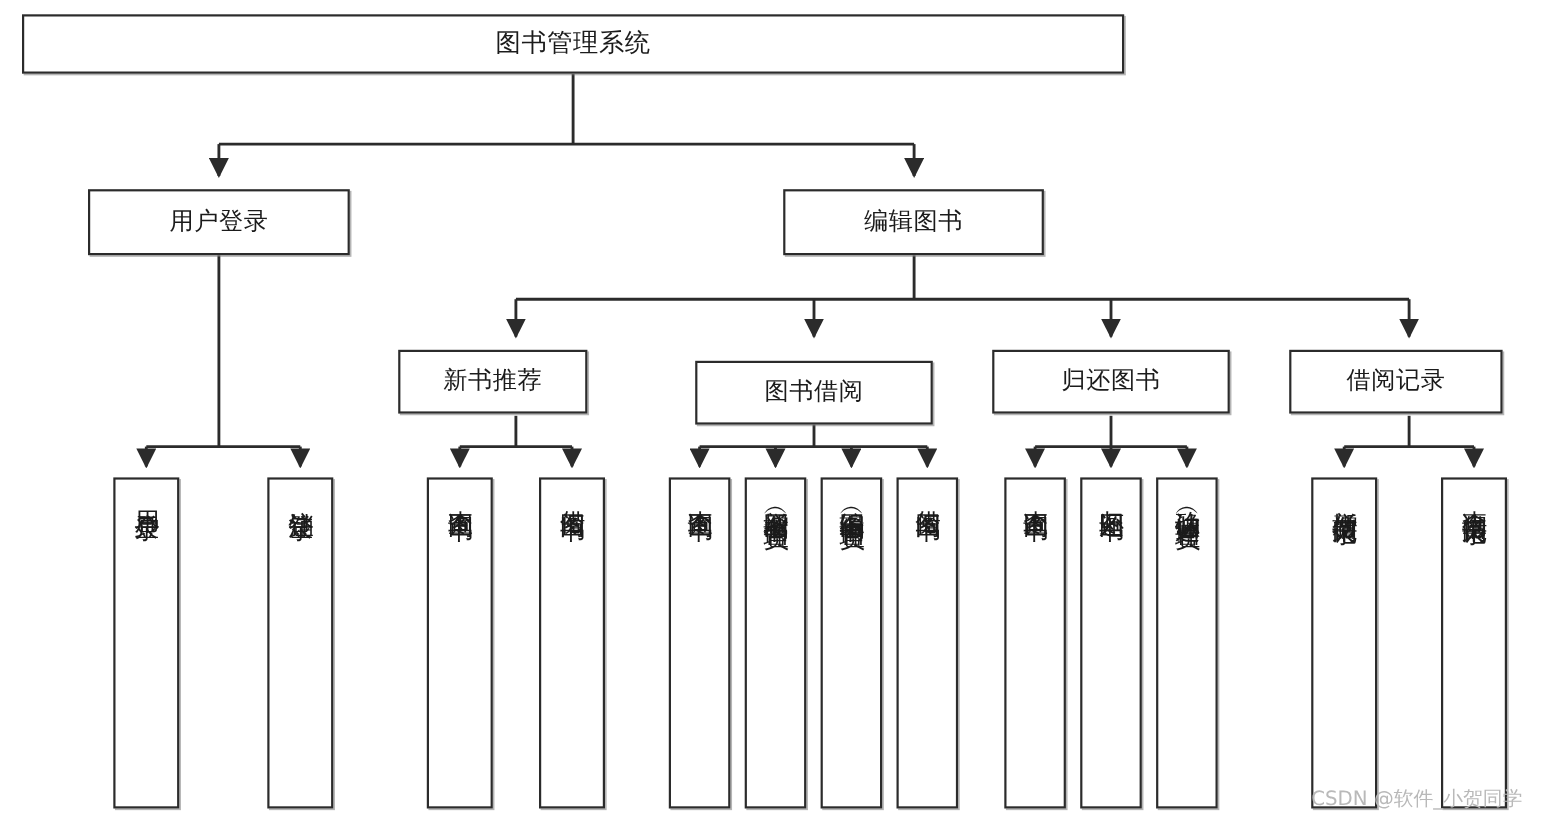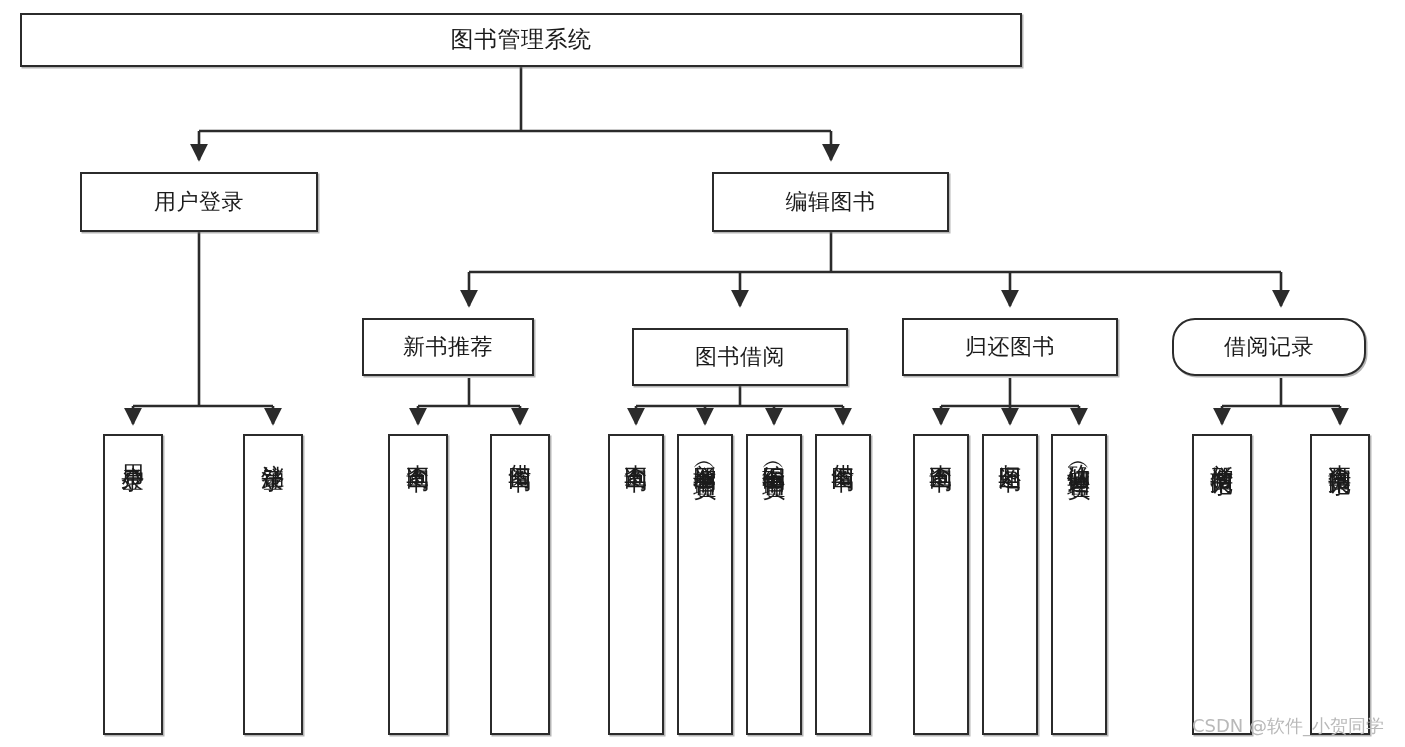--- a/index.html
+++ b/index.html
@@ -141,21 +141,21 @@
   </div>
 
   <div class="node horizontal" style="left:632px; top:328px; width:216px; height:58px;">
     <span class="label">图书借阅</span>
   </div>
 
   <div class="node horizontal" style="left:902px; top:318px; width:216px; height:58px;">
     <span class="label">归还图书</span>
   </div>
 
-  <div class="node horizontal" style="left:1172px; top:318px; width:194px; height:58px;border-radius:23px;">
+  <div class="node horizontal" style="left:1172px; top:318px; width:194px; height:58px;">
     <span class="label">借阅记录</span>
   </div>
 
   <div class="node vertical" style="left:103px; top:434px; width:60px; height:301px;">
     <span class="label">用户登录</span>
   </div>
 
   <div class="node vertical" style="left:243px; top:434px; width:60px; height:301px;">
     <span class="label">注销登录</span>
   </div>

